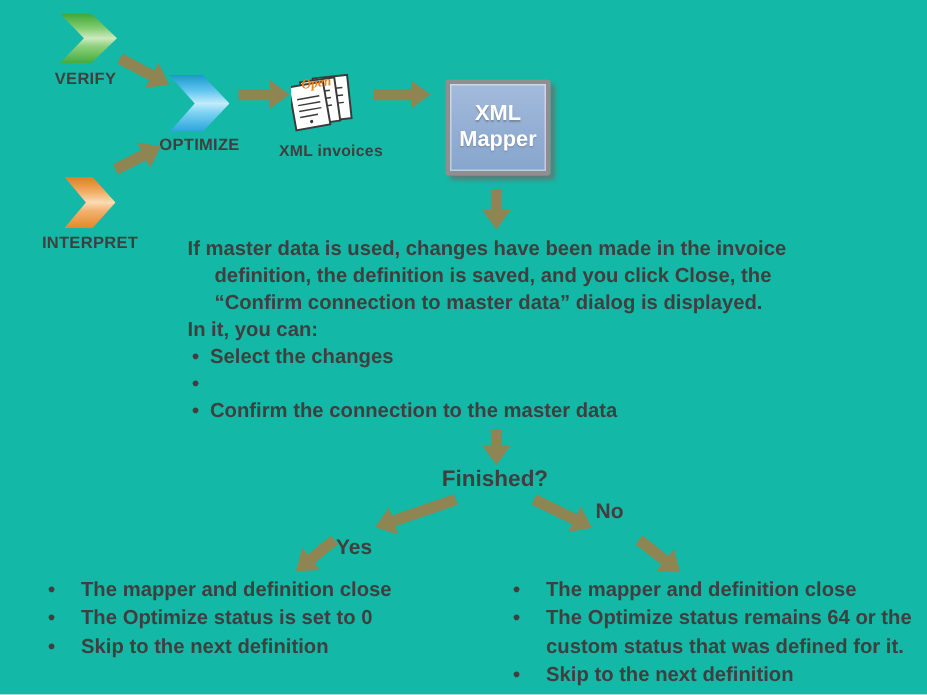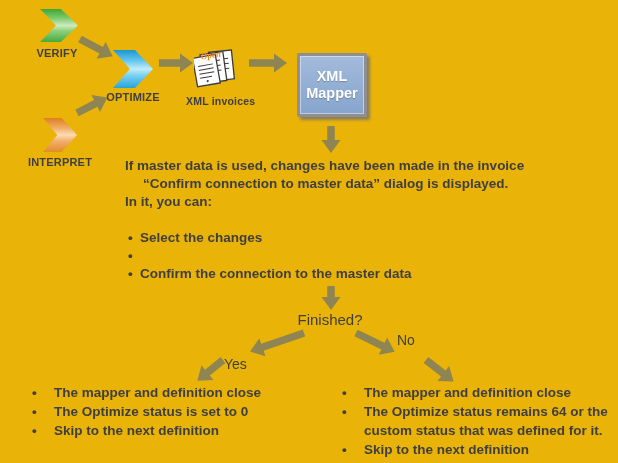--- a/index.html
+++ b/index.html
@@ -1,17 +1,17 @@
 <!DOCTYPE html>
 <html style="--c-arrow: #8e8553; --c-text: #3f3f3f; --c-label: #3f3f3f; --c-mapper_fill: #93aed3; --c-mapper_border: #8f8f8f; --c-mapper_text: #ffffff; --c-verify_green: #4db245; --c-optimize_blue: #2ba7df; --c-interpret_orange: #e98f2e; --c-invoice_scribble_orange: #e8821e;"><head>
 <meta charset="utf-8">
 <style>
   html,body{margin:0;padding:0;background:#fff;}
   #canvas{
-    position:relative;width:618px;height:463px;background:#eab308;overflow:hidden;
+    position:relative;width:618px;height:463px;background:#14b8a6;overflow:hidden;
     font-family:"Liberation Sans",sans-serif;
   }
   
   .chev{
     position:absolute;
     clip-path:polygon(0% 0%,55% 0%,100% 50%,55% 100%,0% 100%,42% 50%);
   }
   .chev.green{background:linear-gradient(180deg,#3fa637 0%,#7ecb6d 28%,#cdeabf 50%,#8ed17d 66%,#45ab3c 100%);}
   .chev.blue{background:linear-gradient(180deg,#1b97d0 0%,#63c6ee 28%,#c2ecfb 50%,#7dd2f2 66%,#28a4dc 100%);}
   .chev.orange{background:linear-gradient(180deg,#df7f1d 0%,#f0ab61 28%,#fbdcb5 50%,#f2b271 66%,#e38a27 100%);}
@@ -48,21 +48,21 @@
   .iline{line-height:18px;white-space:nowrap;}
   .iline.ind{padding-left:18px;}
   .blist{position:absolute;font-weight:bold;font-size:13.5px;color:var(--c-text,#3f3f3f);}
   .brow{display:flex;}
   .blist.main-list .brow{line-height:18px;}
   .blist.main-list .b{width:12px;flex:none;}
   .blist.branch .brow{line-height:19px;}
   .blist.branch .b{width:22px;flex:none;}
   .brow span{white-space:nowrap;}
   
-  .decision-label{position:absolute;font-weight:normal;color:var(--c-text,#3f3f3f);white-space:nowrap;}
+  .decision-label{position:absolute;font-weight:bold;color:var(--c-text,#3f3f3f);white-space:nowrap;}
 </style>
 </head>
 <body>
 
 <div id="canvas">
 
   <div class="chev green" style="left:40px;top:9px;width:38px;height:33px;"></div>
   <div class="flow-label" style="left:28px;top:47px;width:58px;">VERIFY</div>
 
   <div class="chev blue" style="left:113px;top:50px;width:40px;height:38px;"></div>
@@ -128,20 +128,21 @@
   </svg>
   <svg class="arrow" style="left:350px;top:325px;" width="55" height="36">
     <polygon transform="translate(6,8) rotate(26)" points="0,-3.75 30,-3.75 30,-9.5 43,0 30,9.5 30,3.75 0,3.75"></polygon>
   </svg>
   <svg class="arrow" style="left:420px;top:352px;" width="46" height="40">
     <polygon transform="translate(6,8) rotate(38)" points="0,-3.75 22,-3.75 22,-9.5 35,0 22,9.5 22,3.75 0,3.75"></polygon>
   </svg>
 
   <div class="intro">
     <div class="iline">If master data is used, changes have been made in the invoice</div>
+    <div class="iline ind">definition, the definition is saved, and you click Close, the</div>
     <div class="iline ind">“Confirm connection to master data” dialog is displayed.</div>
     <div class="iline">In it, you can:</div>
   </div>
 
   <div class="blist main-list" style="left:128px;top:229px;">
     <div class="brow">
       <span class="b">•</span>
       <span>Select the changes</span>
     </div>
     <div class="brow">

